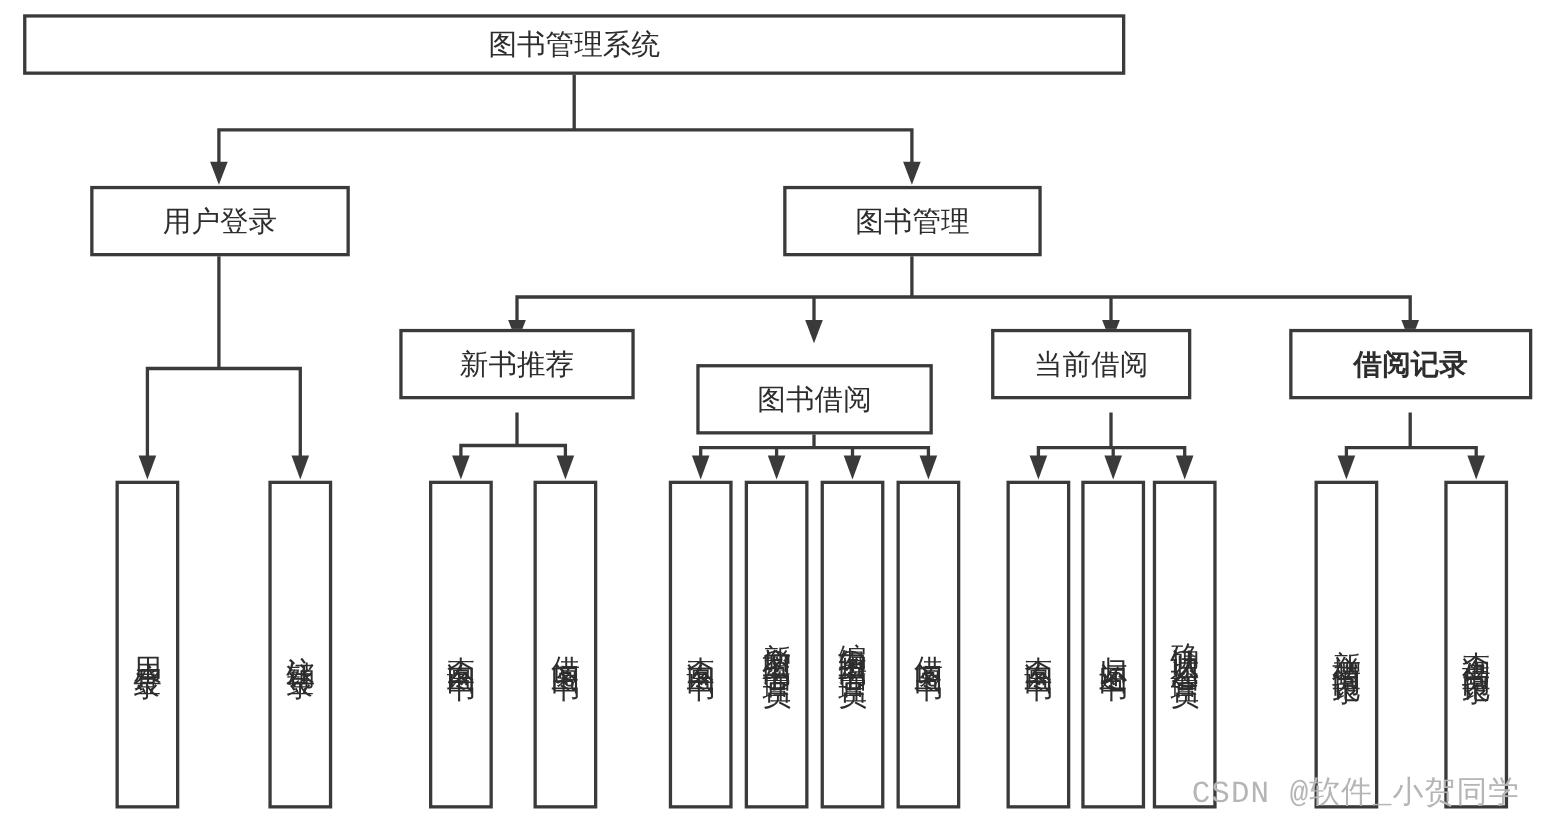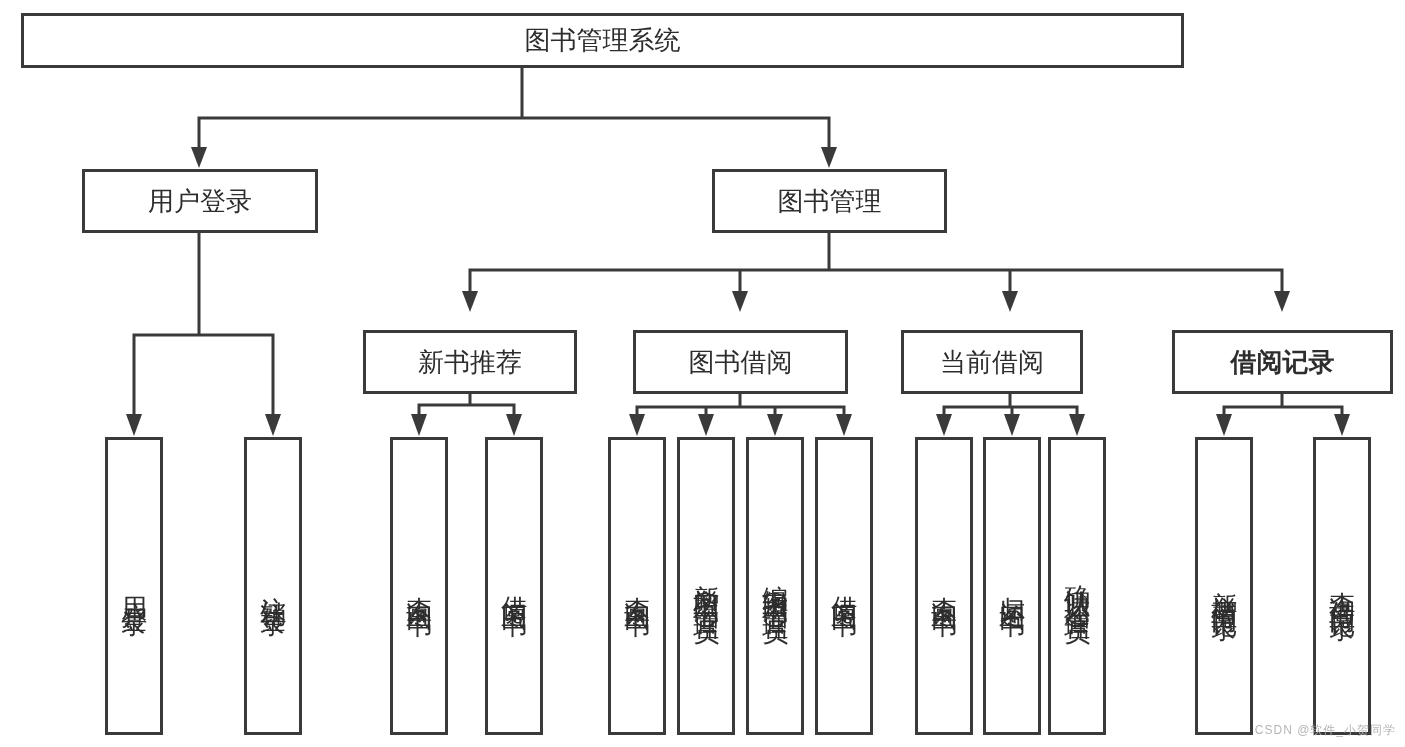--- a/index.html
+++ b/index.html
@@ -38,53 +38,54 @@
   }
   .vlabel {
     writing-mode: vertical-rl;
     text-orientation: mixed;
     font-size: 26px;
     line-height: 1.05;
     letter-spacing: 5px;
     white-space: nowrap;
   }
   
-  .root-box   { left: 21px;  top: 13px;  width: 1163px; height: 55px; }
+  .root-box   { left: 21px;  top: 13px;  width: 1002px; height: 55px; }
   
   .lv2-a      { left: 82px;  top: 169px; width: 236px;  height: 64px; }
   .lv2-b      { left: 712px; top: 169px; width: 235px;  height: 64px; align-items: center; }
   
-  .lv3        { top: 330px; height: 64px; justify-content: center; }
+  .lv3        { top: 299px; height: 64px; justify-content: center; }
   .lv3-0      { left: 363px;  width: 214px; }
-  .lv3-1      { left: 633px;  width: 215px; }
+  .lv3-1      { left: 633px;  width: 215px; margin-top: 32px; }
   .lv3-2      { left: 901px;  width: 182px; }
   .lv3-3      { left: 1172px; width: 221px; font-weight: bold; }
   
   .leaf       { top: 437px; width: 58px; height: 298px; }
   .leaf-0  { left: 105px; }
   .leaf-1  { left: 244px; }
   .leaf-2  { left: 390px; }
   .leaf-3  { left: 485px; }
   .leaf-4  { left: 608px; }
   .leaf-5  { left: 677px; }
   .leaf-6  { left: 746px; }
   .leaf-7  { left: 815px; }
   .leaf-8  { left: 915px; }
   .leaf-9  { left: 983px; }
   .leaf-10 { left: 1048px; }
   .leaf-11 { left: 1195px; }
   .leaf-12 { left: 1313px; }
   .watermark {
     position: absolute;
-    right: 9px;
+    right: 23px;
     bottom: 8px;
-    font-size: 12px;
+    font-size: 28px;
     color: #b5b5b5;
     white-space: nowrap;
     letter-spacing: 1px;
+    font-family: Liberation Mono, monospace;
   }
 </style>
 </head>
 <body>
 
 <div id="canvas">
 
   <svg id="connectors" width="1405" height="747" viewBox="0 0 1405 747">
     <g stroke="#3a3a3a" stroke-width="3" fill="none">
 

